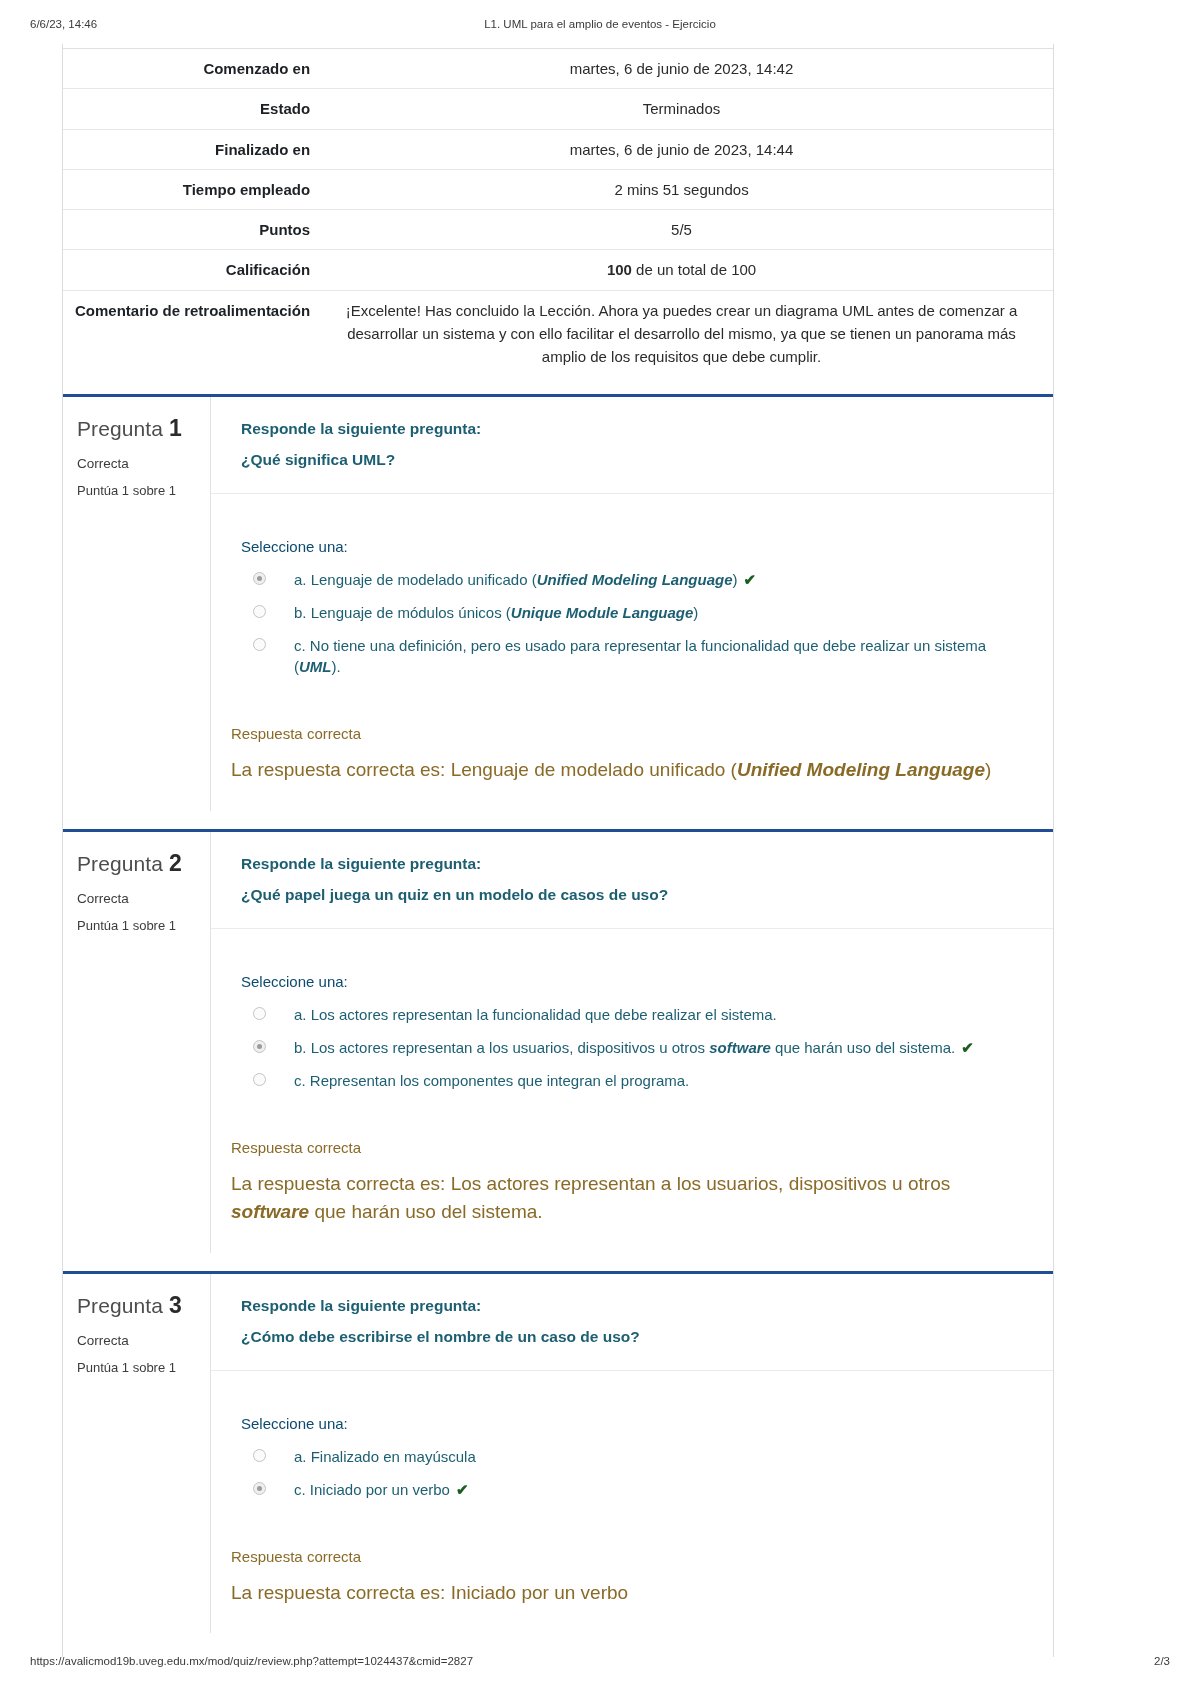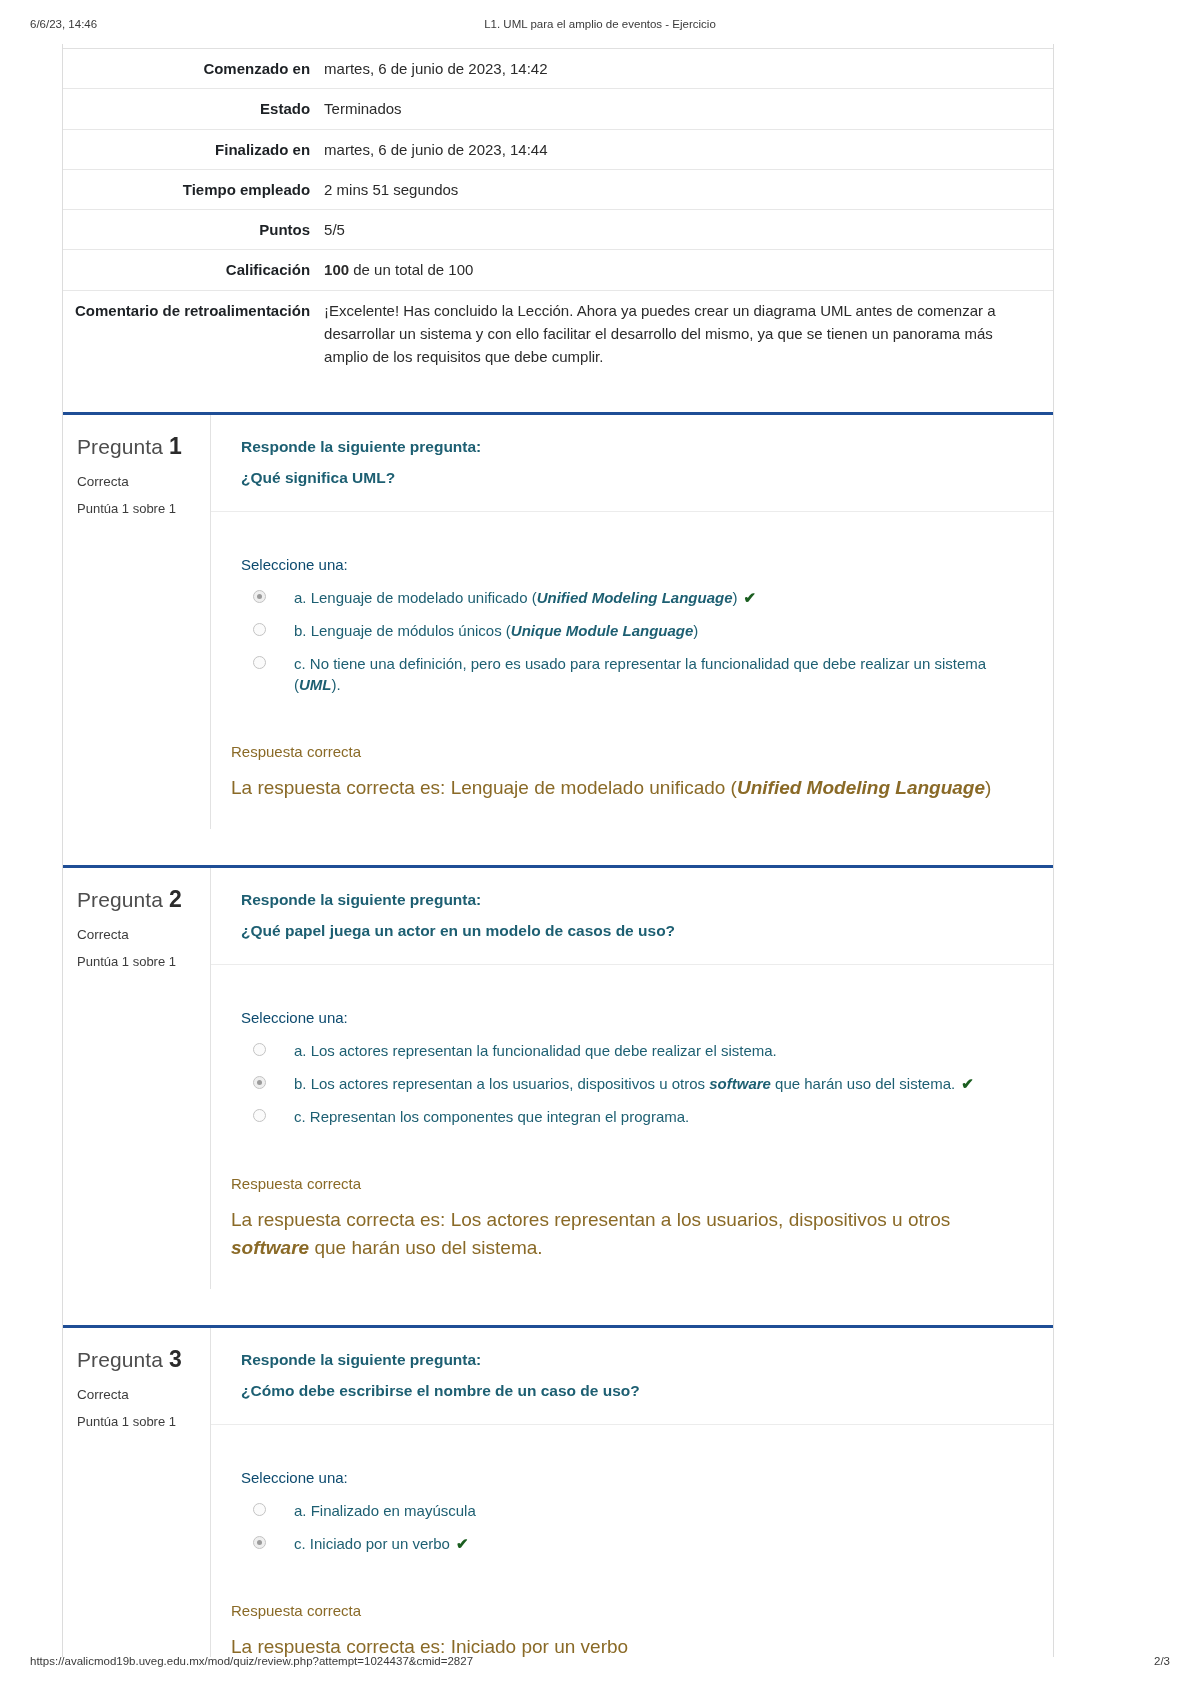--- a/index.html
+++ b/index.html
@@ -63,34 +63,34 @@
     width: 150px;
     text-align: right;
     font-weight: bold;
     color: #1d2125;
     padding: 8px 8px 8px 12px;
     vertical-align: top;
     line-height: 1.55;
     white-space: nowrap;
   }
   .summary td {
-    text-align: left;
+    text-align: center;
     color: #2b2b2b;
     padding: 8px 14px 8px 6px;
     vertical-align: top;
     line-height: 1.55;
   }
   .summary td b { font-weight: bold; }
   .fb-key { white-space: normal; line-height: 1.55; }
 
   
   .question {
     display: flex;
     border-top: 3px solid #1f4e96;
-    margin-top: 36px;
+    margin-top: 18px;
   }
   .q-info {
     width: 148px;
     flex: 0 0 148px;
     border-right: 1px solid #e2e2e2;
     padding: 18px 12px 24px 14px;
   }
   .q-no {
     font-size: 21px;
     color: #4d4d4d;
@@ -265,21 +265,21 @@
 
   <div class="question">
     <div class="q-info">
       <div class="q-no"><span>Pregunta</span> <b>2</b></div>
       <div class="q-state">Correcta</div>
       <div class="q-grade">Puntúa 1 sobre 1</div>
     </div>
     <div class="q-body">
       <div class="q-text">
         <div class="line">Responde la siguiente pregunta:</div>
-        <div class="line">¿Qué papel juega un actor en un modelo de casos de uso?</div>
+        <div class="line">¿Qué papel juega un quiz en un modelo de casos de uso?</div>
       </div>
       <div class="q-answer">
         <div class="prompt">Seleccione una:</div>
         <ul class="options">
           <li class="option">
             <span class="radio"></span>
             <span class="opt-text"><span>a. Los actores representan la funcionalidad que debe realizar el sistema.</span><em></em><span></span></span>
           </li>
           <li class="option">
             <span class="radio checked"></span>

